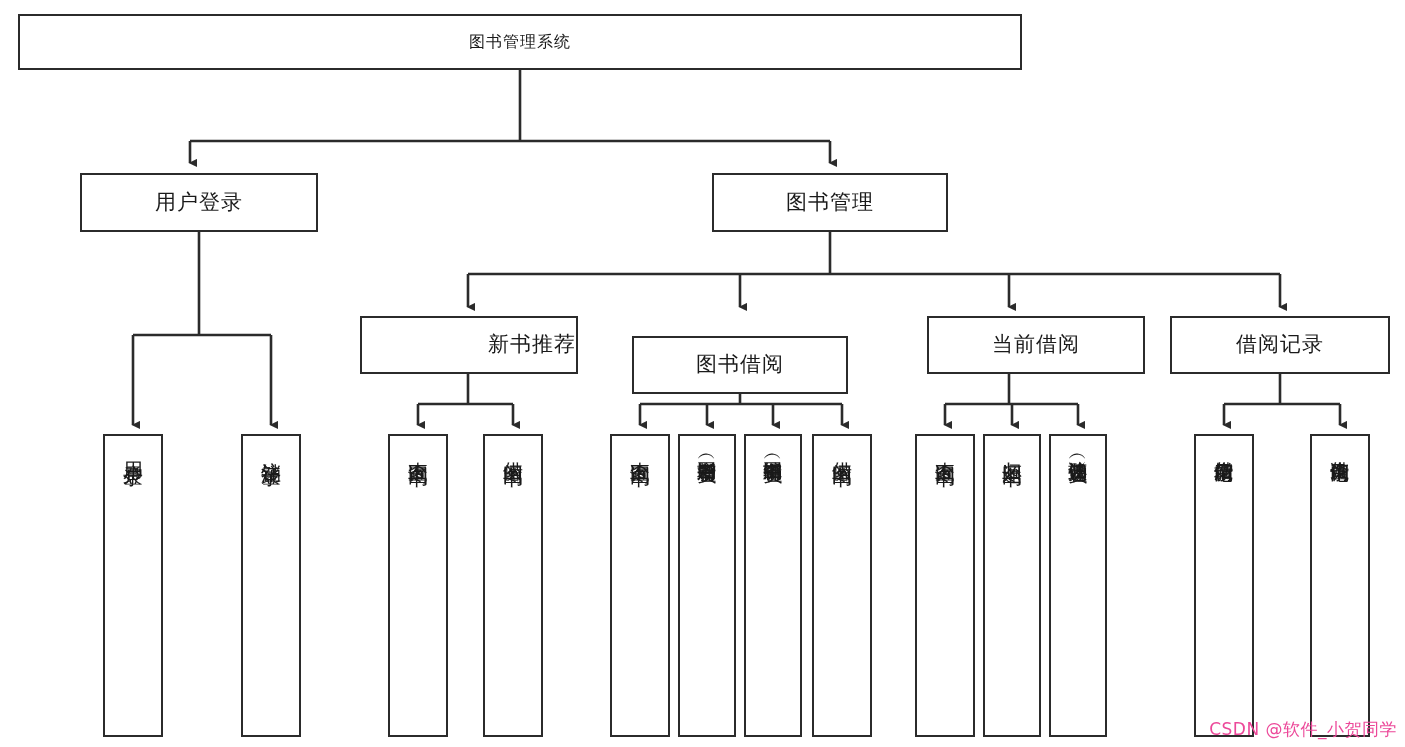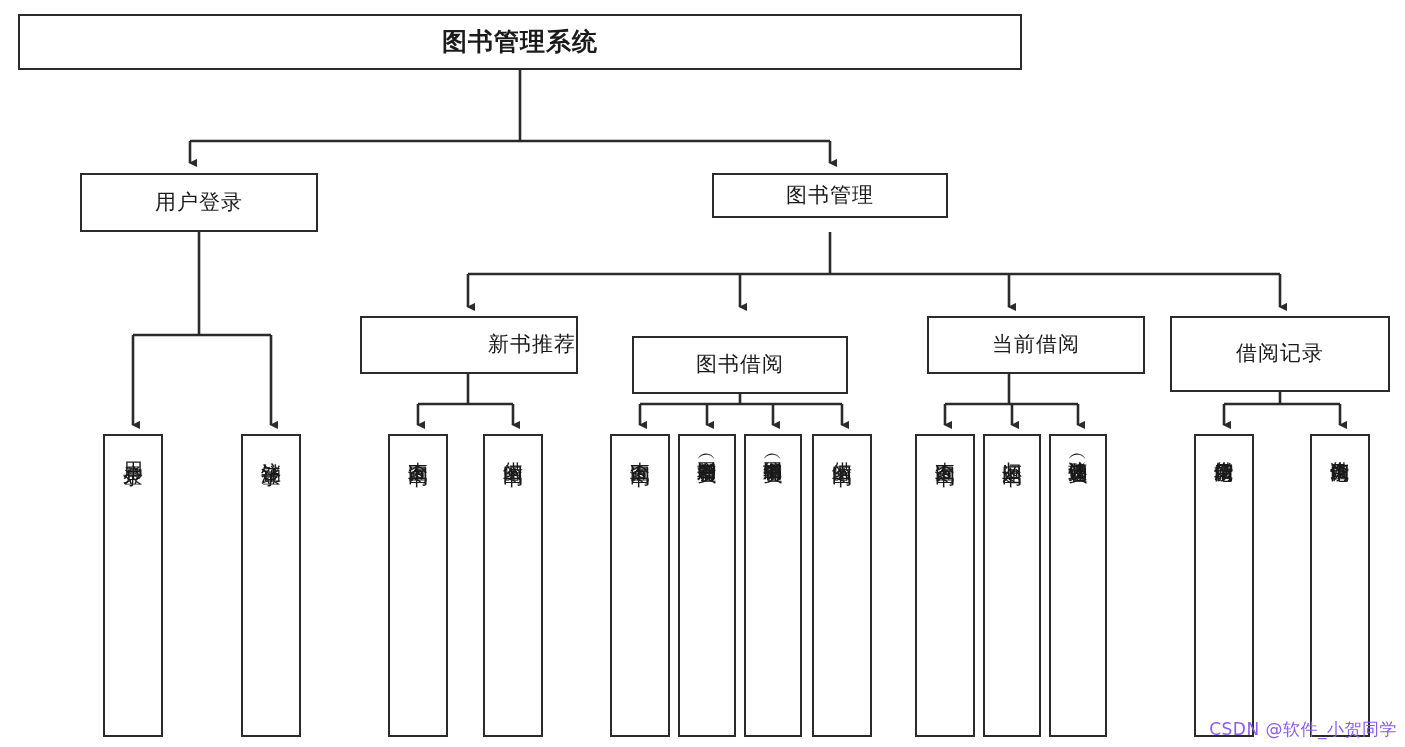--- a/index.html
+++ b/index.html
@@ -34,22 +34,21 @@
     align-items: center;
     justify-content: center;
     color: #1a1a1a;
   }
   .node.horiz {
     font-size: 21px;
     letter-spacing: 1px;
     line-height: 1.2;
   }
   .node.root {
-    font-size: 25px;
-    font-weight: bold;
+    font-size: 16px;
   }
   .node.vert {
     align-items: flex-start;
     justify-content: center;
     padding-top: 10px;
   }
   .vlabel {
     writing-mode: vertical-rl;
     text-orientation: upright;
     font-size: 20px;
@@ -60,21 +59,21 @@
   }
   .vlabel.tall {
     font-size: 19px;
     letter-spacing: 0.5px;
   }
   .watermark {
     position: absolute;
     right: 8px;
     bottom: 6px;
     font-size: 17px;
-    color: #8b5cf6;
+    color: #ec4899;
     letter-spacing: 0.5px;
     white-space: nowrap;
   }
 </style>
 </head>
 <body>
 
 <div id="canvas">
 
   <svg class="lines" viewBox="0 0 1405 747">
@@ -128,34 +127,34 @@
     </g>
   </svg>
 
   <div class="node horiz root" style="left:18px; top:14px; width:1004px; height:56px;">
     <span>图书管理系统</span>
   </div>
 
   <div class="node horiz" style="left:80px; top:173px; width:238px; height:59px;">
     <span>用户登录</span>
   </div>
-  <div class="node horiz" style="left:712px; top:173px; width:236px; height:45px;">
+  <div class="node horiz" style="left:712px; top:173px; width:236px; height:59px;">
     <span>图书管理</span>
   </div>
 
   <div class="node horiz" style="left:360px; top:316px; width:218px; height:58px;justify-content:flex-end;">
     <span>新书推荐</span>
   </div>
   <div class="node horiz" style="left:632px; top:336px; width:216px; height:58px;">
     <span>图书借阅</span>
   </div>
   <div class="node horiz" style="left:900px; top:316px; width:218px; height:58px;margin-left:27px;">
     <span>当前借阅</span>
   </div>
-  <div class="node horiz" style="left:1170px; top:316px; width:220px; height:76px;">
+  <div class="node horiz" style="left:1170px; top:316px; width:220px; height:58px;">
     <span>借阅记录</span>
   </div>
 
   <div class="node vert" style="left:103px; top:434px; width:60px; height:303px;">
     <span class="vlabel">用户登录</span>
   </div>
   <div class="node vert" style="left:241px; top:434px; width:60px; height:303px;">
     <span class="vlabel">注销登录</span>
   </div>
 

